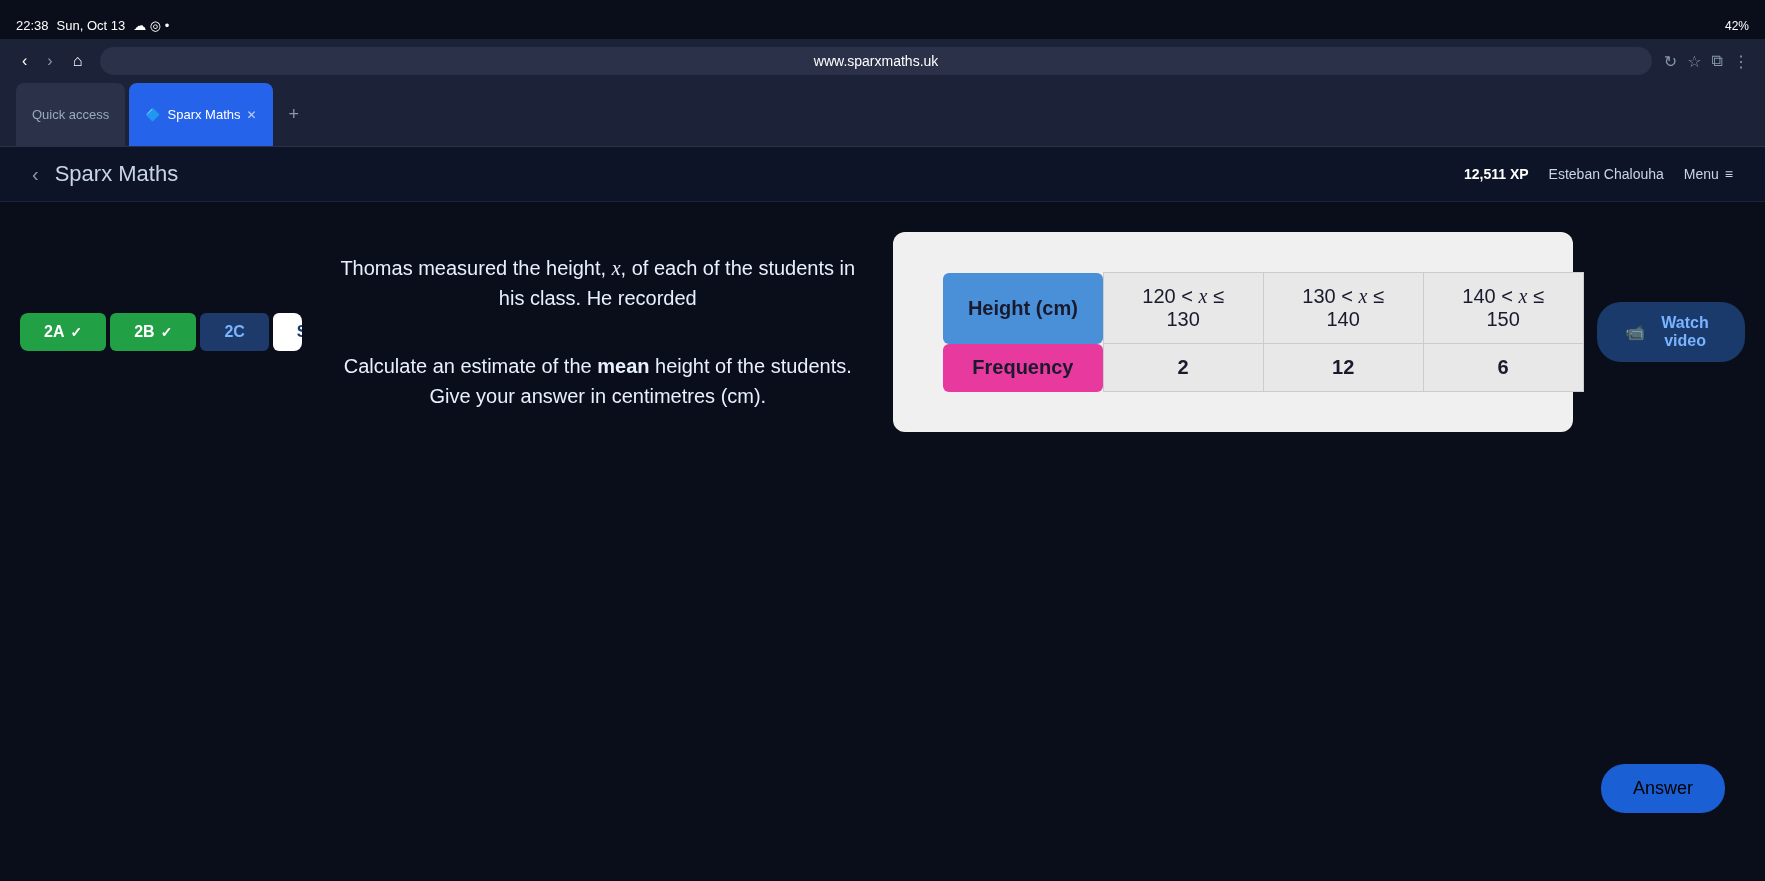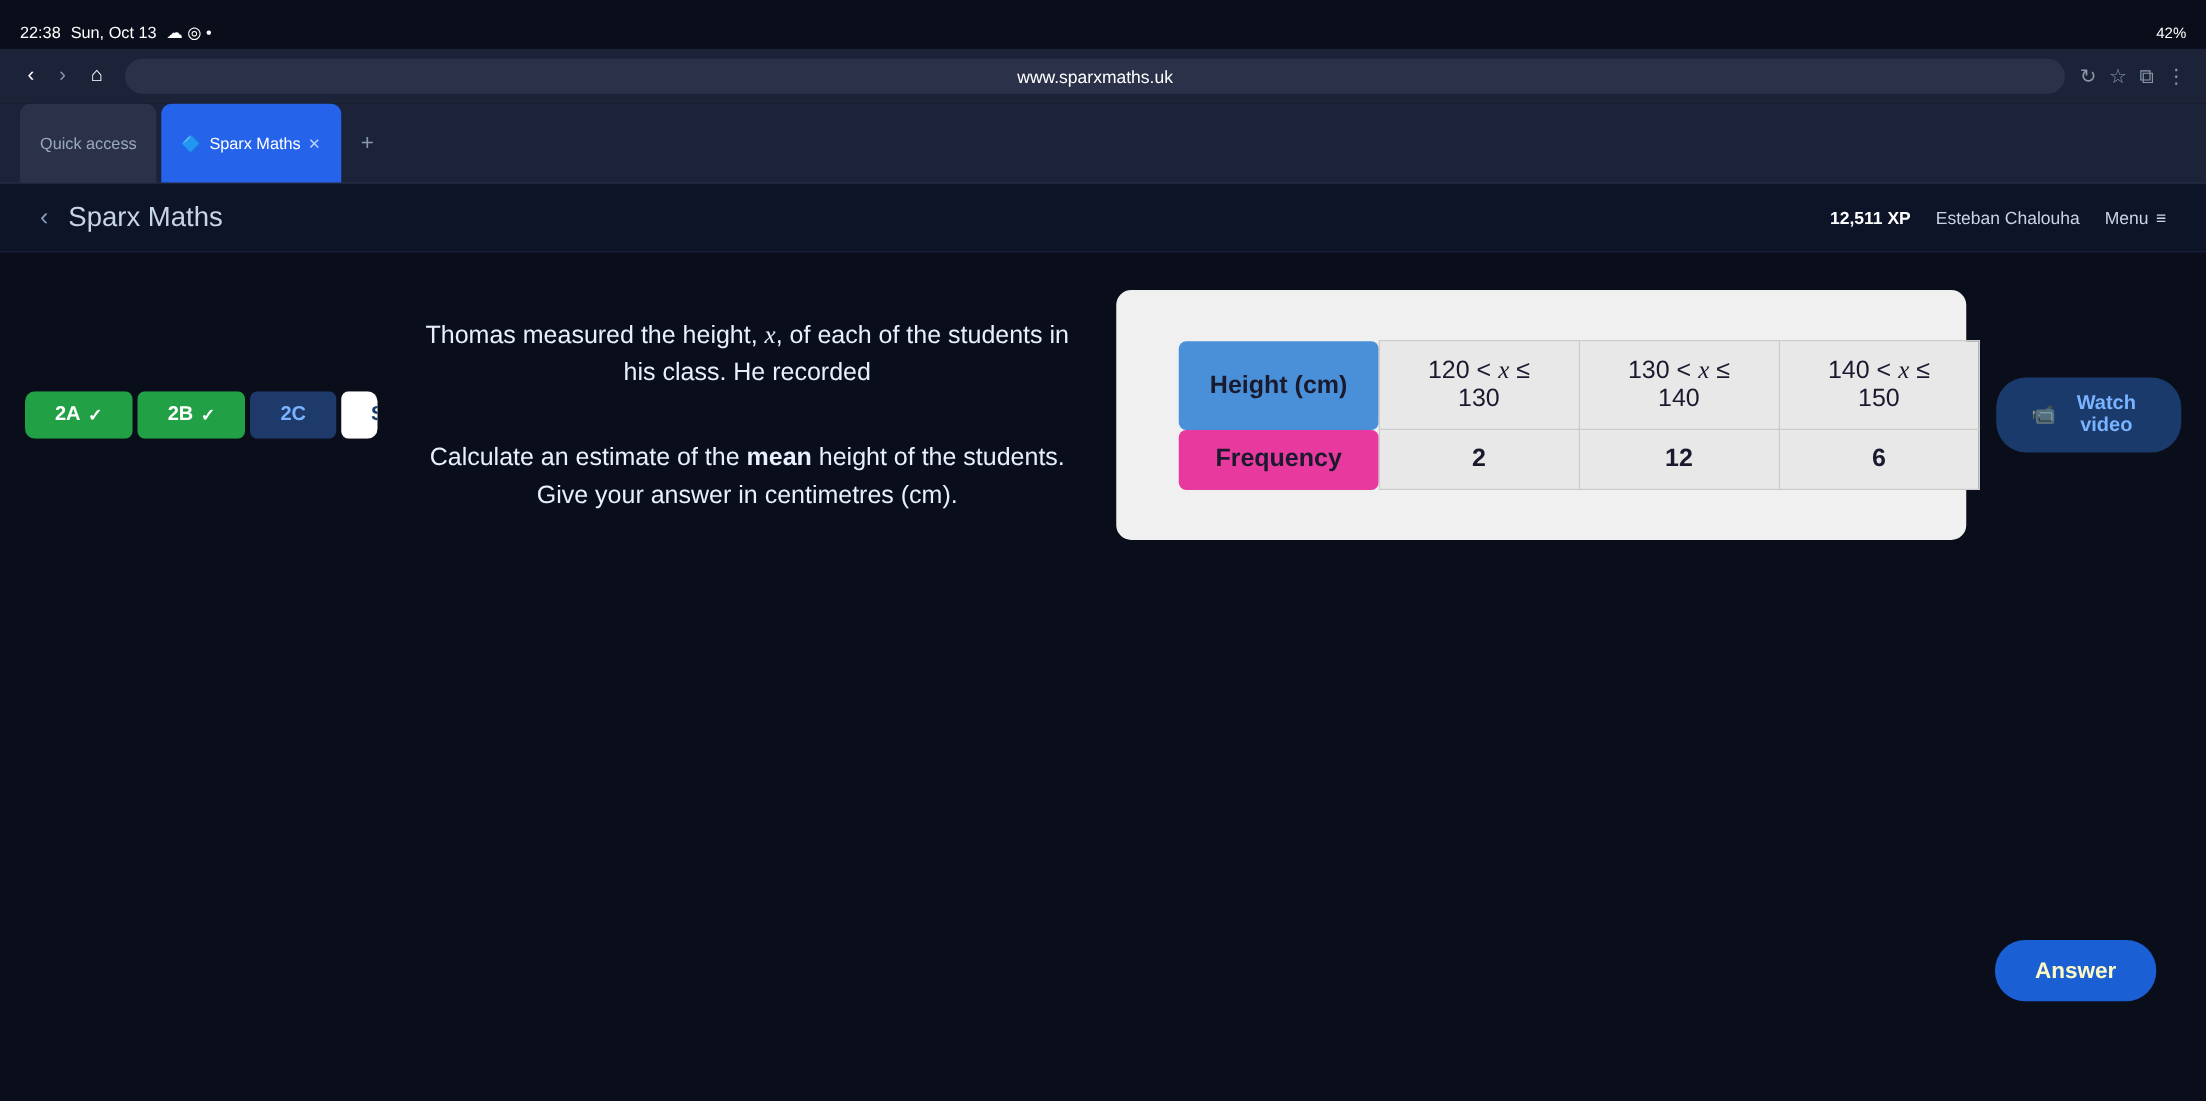--- a/index.html
+++ b/index.html
@@ -225,29 +225,29 @@
       font-weight: 600;
       cursor: pointer;
       display: flex;
       align-items: center;
       gap: 8px;
     }
 
     
     .answer-btn {
       position: fixed;
-      bottom: 80px;
+      bottom: 68px;
       right: 40px;
       background: #1a5fd4;
-      color: #fef9c3;
+      color: #000000;
       border: none;
       border-radius: 24px;
       padding: 14px 32px;
       font-size: 18px;
-      font-weight: 700;
+      font-weight: 400;
       cursor: pointer;
     }
 
     
     .math-x { font-style: italic; font-family: Georgia, serif; }
   </style>
 </head>
 <body>
 
 <div class="status-bar">

